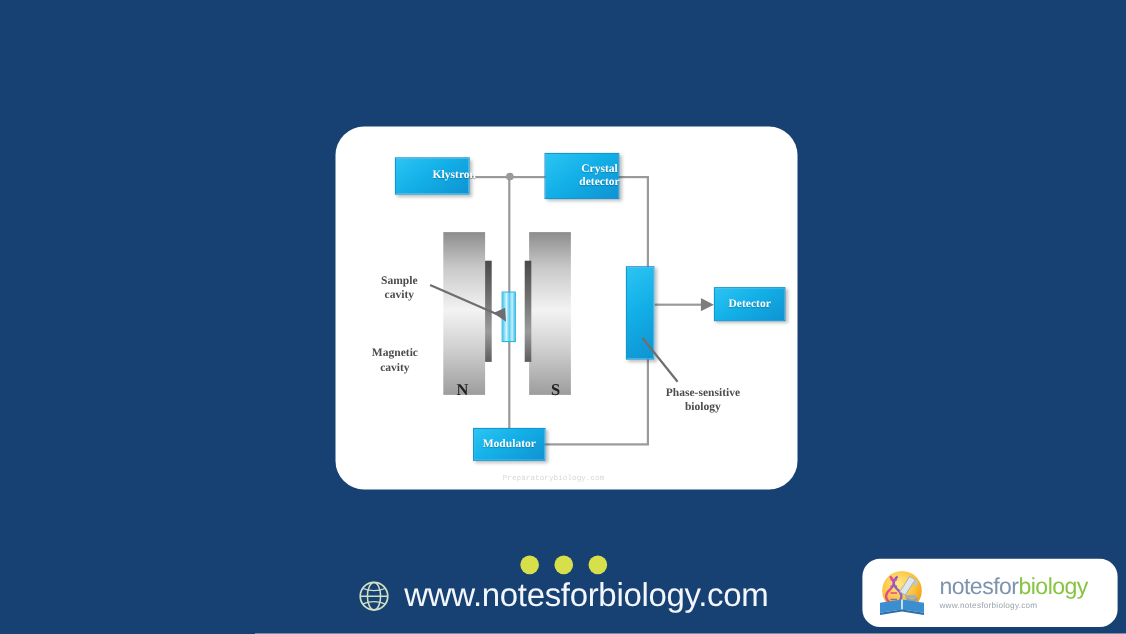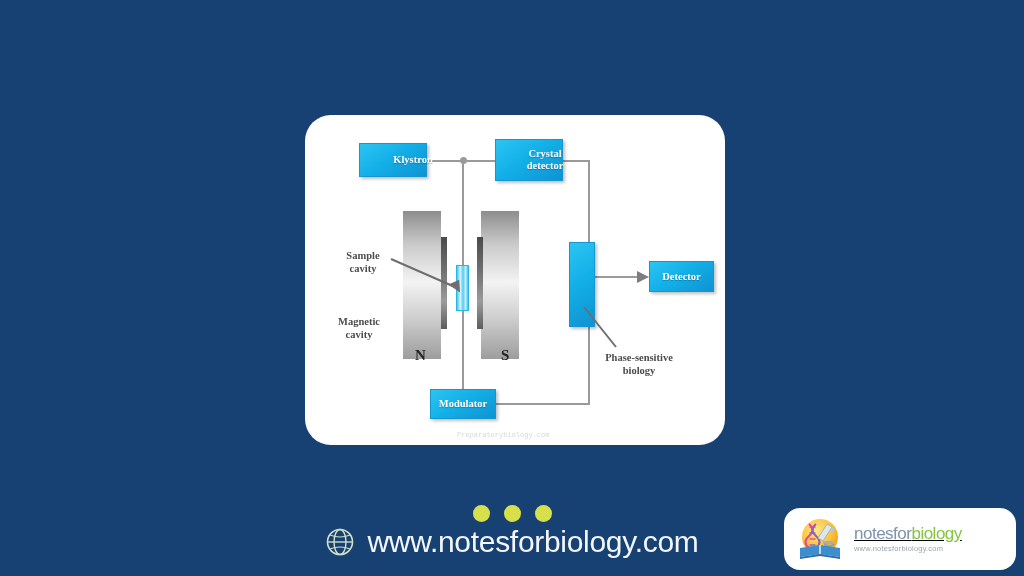--- a/index.html
+++ b/index.html
@@ -142,21 +142,21 @@
     width: 232px; height: 62px;
     background: #ffffff;
     border-radius: 16px;
     display: flex;
     align-items: center;
     padding: 0 10px;
     gap: 8px;
   }
   #logo-mark { position: relative; width: 52px; height: 48px; flex: none; }
   #logo-words { display: flex; flex-direction: column; line-height: 1; }
-  #logo-title { font-family: "Liberation Sans", sans-serif; font-size: 17px; letter-spacing: -0.5px; text-decoration: underline; }
+  #logo-title { font-family: "Liberation Sans", sans-serif; font-size: 21px; letter-spacing: -0.5px; }
   #logo-title .a { color: #7d94ad; }
   #logo-title .b { color: #86c441; }
   #logo-sub { font-family: "Liberation Sans", sans-serif; font-size: 7.5px; color: #9aa4ad; margin-top: 3px; letter-spacing: 0.2px; }
 </style>
 </head>
 <body>
 
 <div id="slide">
 
 

